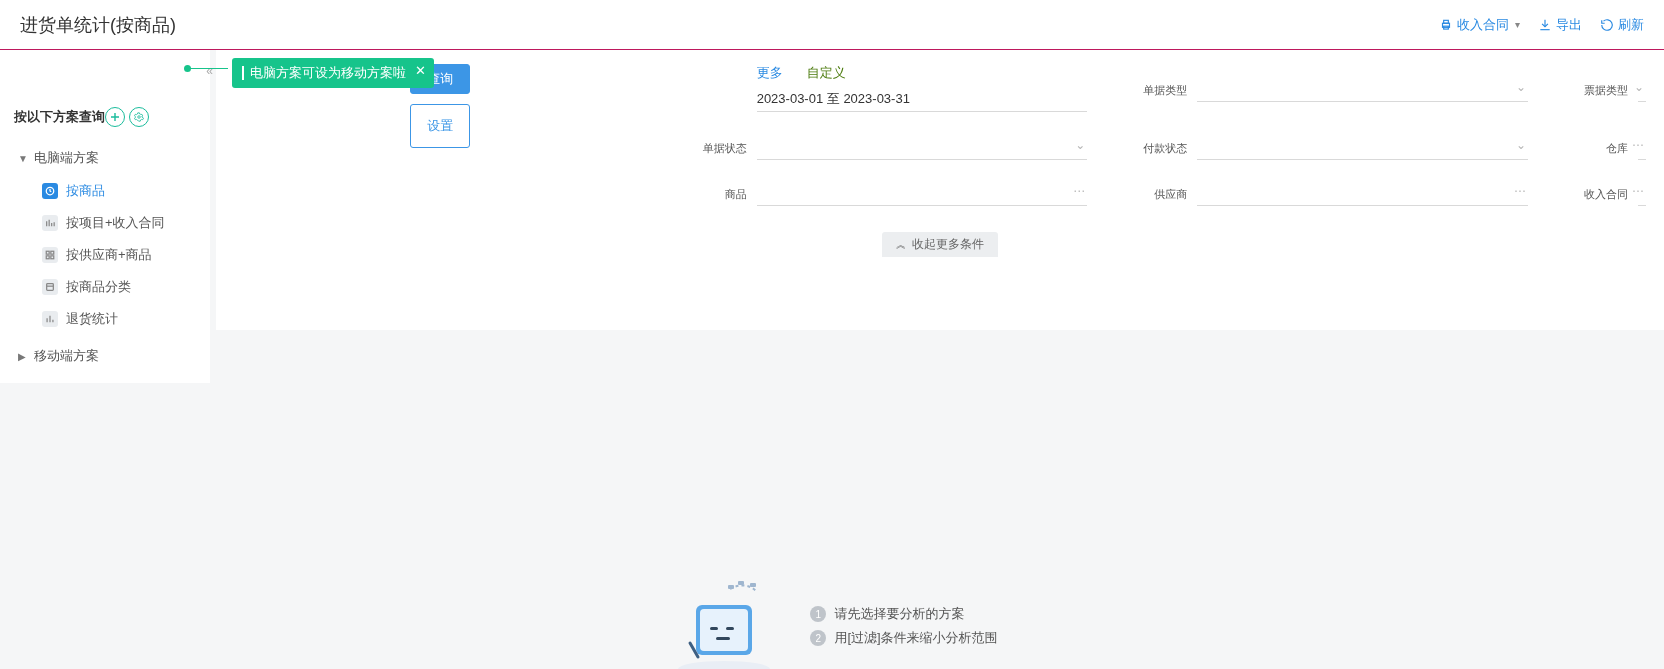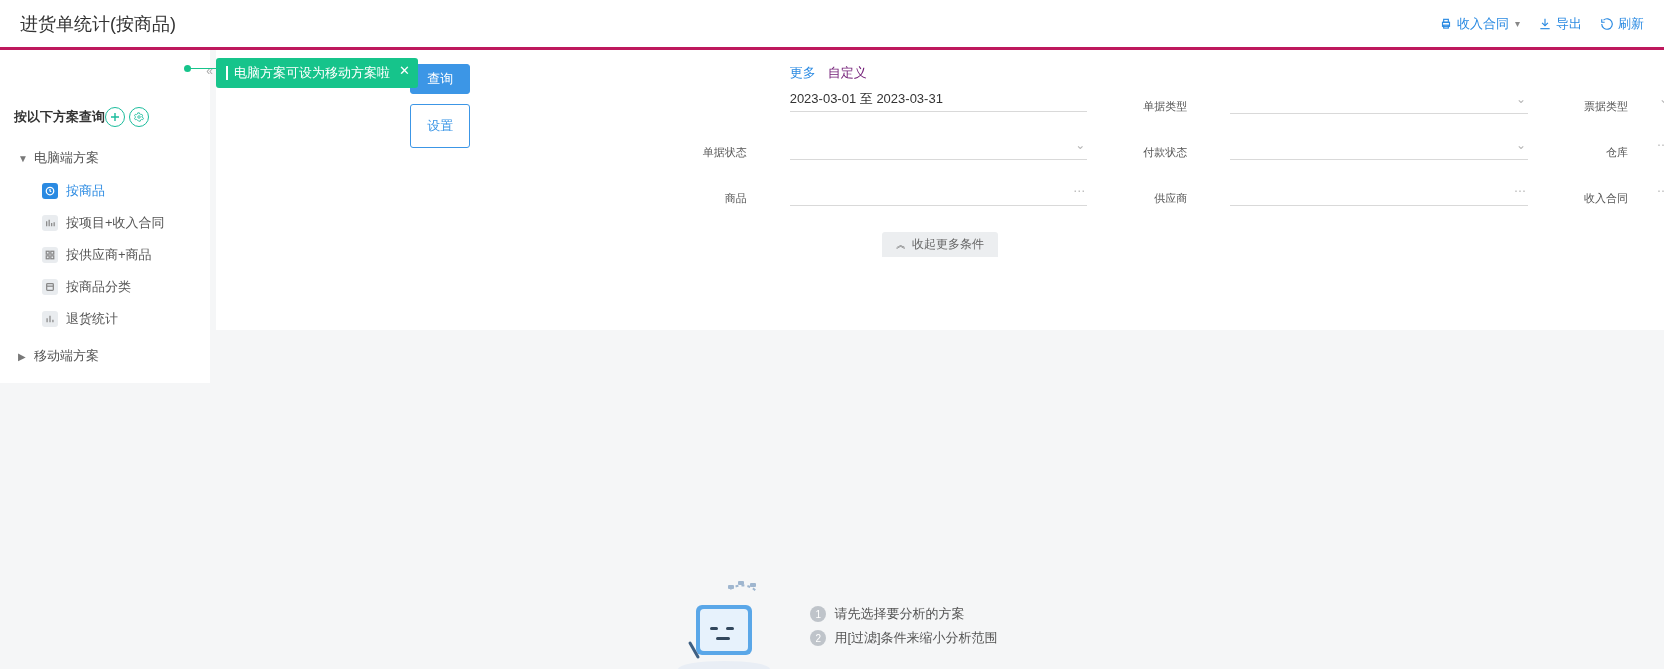--- a/index.html
+++ b/index.html
@@ -12,21 +12,21 @@
     overflow: hidden;
   }
   
   .titlebar {
     background: #fff;
     height: 50px;
     display: flex;
     align-items: center;
     justify-content: space-between;
     padding: 0 20px;
-    border-bottom: 3px solid #be185d;
+    border-bottom: 1px solid #be185d;
   }
   .page-title { font-size: 18px; color: #333; font-weight: 400; }
   .title-actions { display: flex; align-items: center; gap: 18px; }
   .title-action {
     display: flex; align-items: center; gap: 4px;
     color: #2a8ae2; font-size: 13px; cursor: pointer;
   }
   .title-action svg { width: 14px; height: 14px; }
   
   .body-row { display: flex; align-items: flex-start; }
@@ -69,21 +69,21 @@
   .scheme-item.active { color: #2a8ae2; }
   .scheme-item.active .scheme-icon-wrap { background: #2a8ae2; color: #fff; }
   .scheme-icon-wrap {
     width: 16px; height: 16px; border-radius: 3px;
     display: flex; align-items: center; justify-content: center;
     background: #e9ecef; color: #888; font-size: 10px;
   }
   
   .green-tip {
     position: absolute;
-    top: 8px; left: 216px;
+    top: 8px; left: 232px;
     background: #16c48b;
     color: #fff;
     font-size: 13px;
     padding: 6px 28px 6px 10px;
     border-radius: 3px;
     white-space: nowrap;
     display: flex; align-items: center;
     z-index: 10;
   }
   .green-tip::before {
@@ -110,42 +110,42 @@
     min-height: 280px;
     padding: 14px 18px 0 18px;
     margin-left: 6px;
   }
   .filter-grid {
     display: grid;
     grid-template-columns: 1fr 1fr 1fr 90px;
     column-gap: 28px;
     row-gap: 20px;
   }
-  .filter-cell { display: flex; align-items: flex-end; gap: 33px; }
+  .filter-cell { display: flex; align-items: center; }
   .filter-label {
     width: 82px; text-align: right; padding-right: 10px;
     color: #555; font-size: 11px; padding-top: 3px; flex-shrink: 0;
   }
   .filter-control {
     flex: 1; position: relative;
     border-bottom: 1px solid #d9d9d9;
     min-height: 26px; padding-bottom: 2px;
     display: flex; align-items: center;
     color: #999; font-size: 13px;
   }
   .filter-control .trail-icon {
     position: absolute; right: 2px; top: 4px; color: #b7b7b7; font-size: 12px;
   }
   .multi-row .filter-control { flex-direction: column; align-items: flex-start; }
   .date-top-row {
     width: 100%; display: flex; align-items: center; gap: 12px;
     color: #333; font-size: 13px;
   }
   .date-top-row .link { color: #2a8ae2; cursor: pointer; }
-  .date-top-row .muted { color: #701a75; cursor: pointer; }
+  .date-top-row .muted { color: #4d7c0f; cursor: pointer; margin-left: 12px; }
   .date-value-row { color: #333; font-size: 13px; margin-top: 8px; }
   
   .action-col { display: flex; flex-direction: column; gap: 10px; align-items: center; }
   .btn-primary {
     background: #3c96e6; color: #fff; border: 1px solid #3c96e6;
     border-radius: 3px; padding: 5px 16px; font-size: 13px; cursor: pointer;
   }
   .btn-outline {
     background: #fff; color: #3c96e6; border: 1px solid #3c96e6;
     border-radius: 3px; padding: 12px 16px; font-size: 13px; cursor: pointer;

